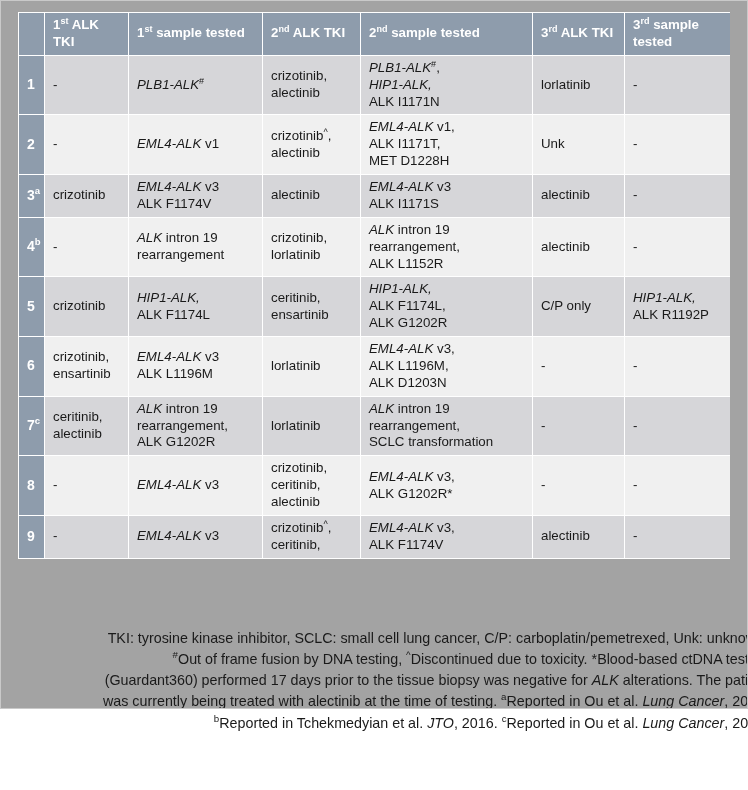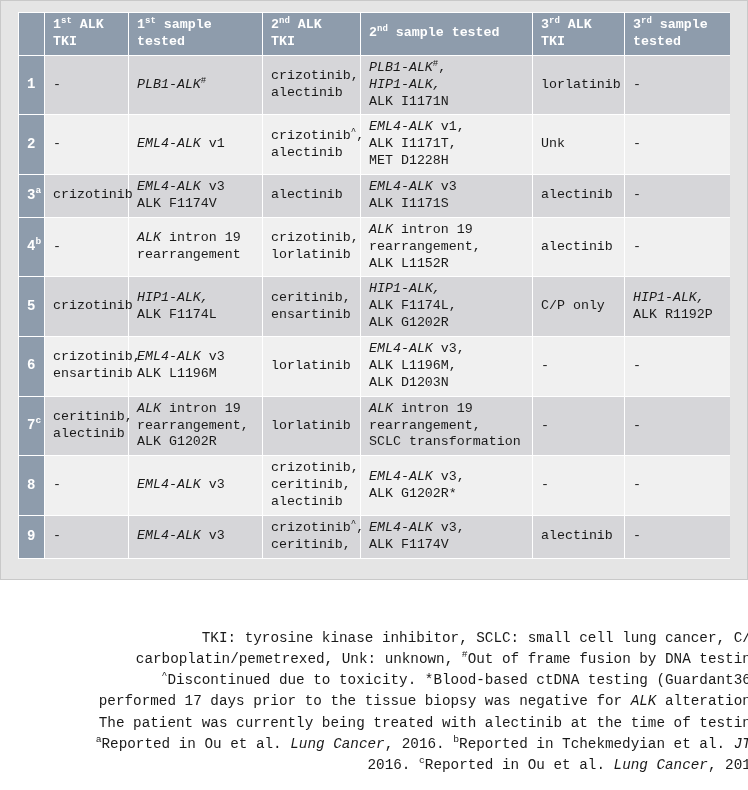--- a/index.html
+++ b/index.html
@@ -11,24 +11,23 @@
     width: 748px;
     height: 790px;
     font-family: "Liberation Sans", sans-serif;
     color: #1a1a1a;
     overflow: hidden;
   }
 
   #page {
     position: relative;
     width: 748px;
-    height: 580px;
-    background: #e5e5e5;
+    height: 709px;
+    background: #a3a3a3;
     box-sizing: border-box;
-    font-family: Liberation Mono, monospace;
   }
 
   
   .table-wrap {
     position: absolute;
     left: 18px;
     top: 12px;
     width: 712px;
     height: 604px;
     overflow: hidden;

